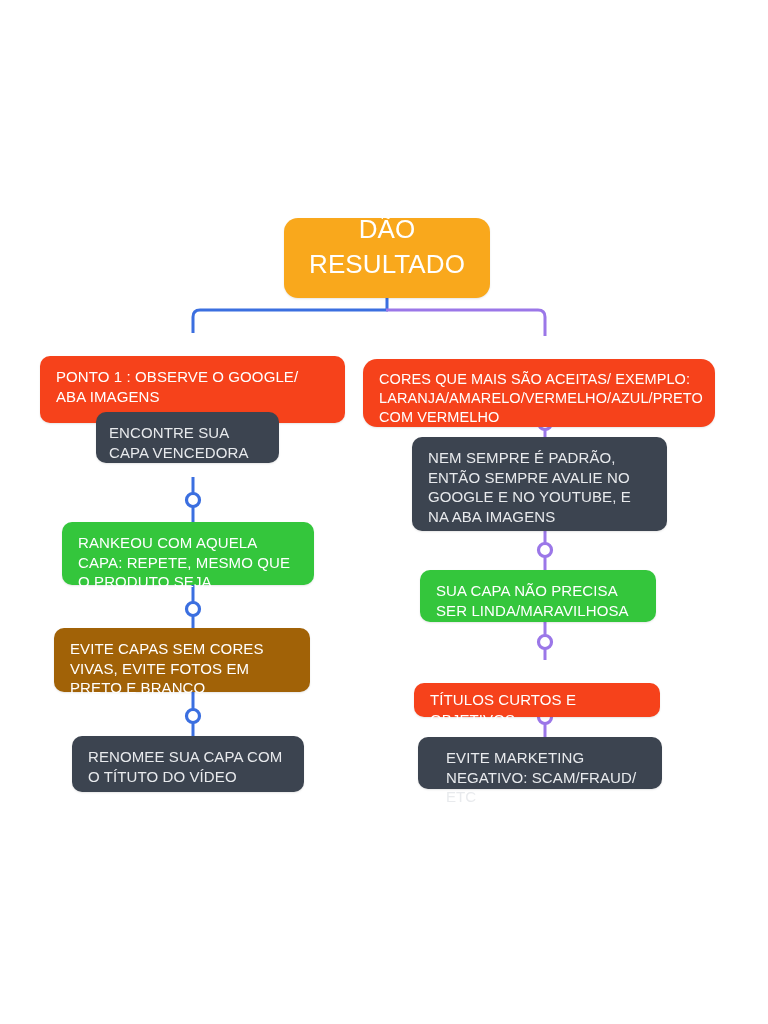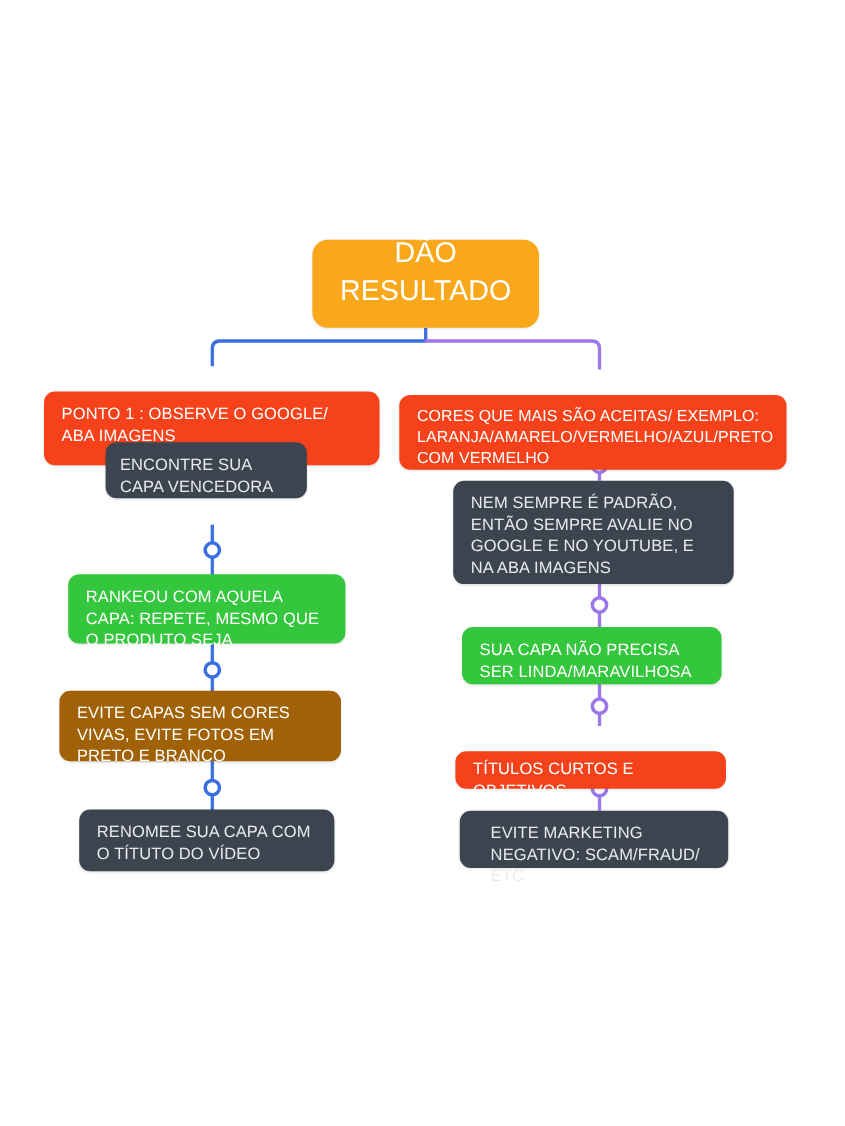--- a/index.html
+++ b/index.html
@@ -58,21 +58,21 @@
     white-space: pre-line;
   }
 
   .c-orange { background: #F9A81C; }
   .c-red    { background: #F6421B; margin-top: 23px; }
   .c-dark   { background: #3C4450; color: #E8EAED; }
   .c-green  { background: #34C63C; }
   .c-teal   { background: #a16207; }
 
   .fs-15 { font-size: 15px; }
-  .fs-145 { font-size: 14.5px; }
+  .fs-145 { font-size: 14.5px; border-radius: 14px; }
 </style>
 </head>
 <body>
 
 <div id="canvas">
 
   <svg id="connectors" viewBox="0 0 768 1024">
 
     <path d="M387,298 L387,310" stroke="#3B6FE0" stroke-width="3" fill="none"></path>
 
@@ -106,21 +106,21 @@
   </svg>
 
   <div class="node root c-orange" style="left:284px; top:218px; width:206px; height:80px;">
     <span class="label">CAPAS QUE DÃO RESULTADO</span>
   </div>
 
   <div class="node c-red fs-15" style="left:40px; top:333px; width:305px; height:67px;">
     <span class="label">PONTO 1 : OBSERVE O GOOGLE/ ABA IMAGENS</span>
   </div>
 
-  <div class="node c-dark fs-15" style="left:96px; top:402px; width:183px; height:51px;padding-left:13px;">
+  <div class="node c-dark fs-15" style="left:96px; top:412px; width:183px; height:51px;padding-left:13px;">
     <span class="label">ENCONTRE SUA CAPA VENCEDORA</span>
   </div>
 
   <div class="node c-green fs-15" style="left:62px; top:522px; width:252px; height:63px;">
     <span class="label">RANKEOU COM AQUELA CAPA: REPETE, MESMO QUE O PRODUTO SEJA DIFERENTE</span>
   </div>
 
   <div class="node c-teal fs-15" style="left:54px; top:628px; width:256px; height:64px;">
     <span class="label">EVITE CAPAS SEM CORES VIVAS, EVITE FOTOS EM PRETO E BRANCO</span>
   </div>

